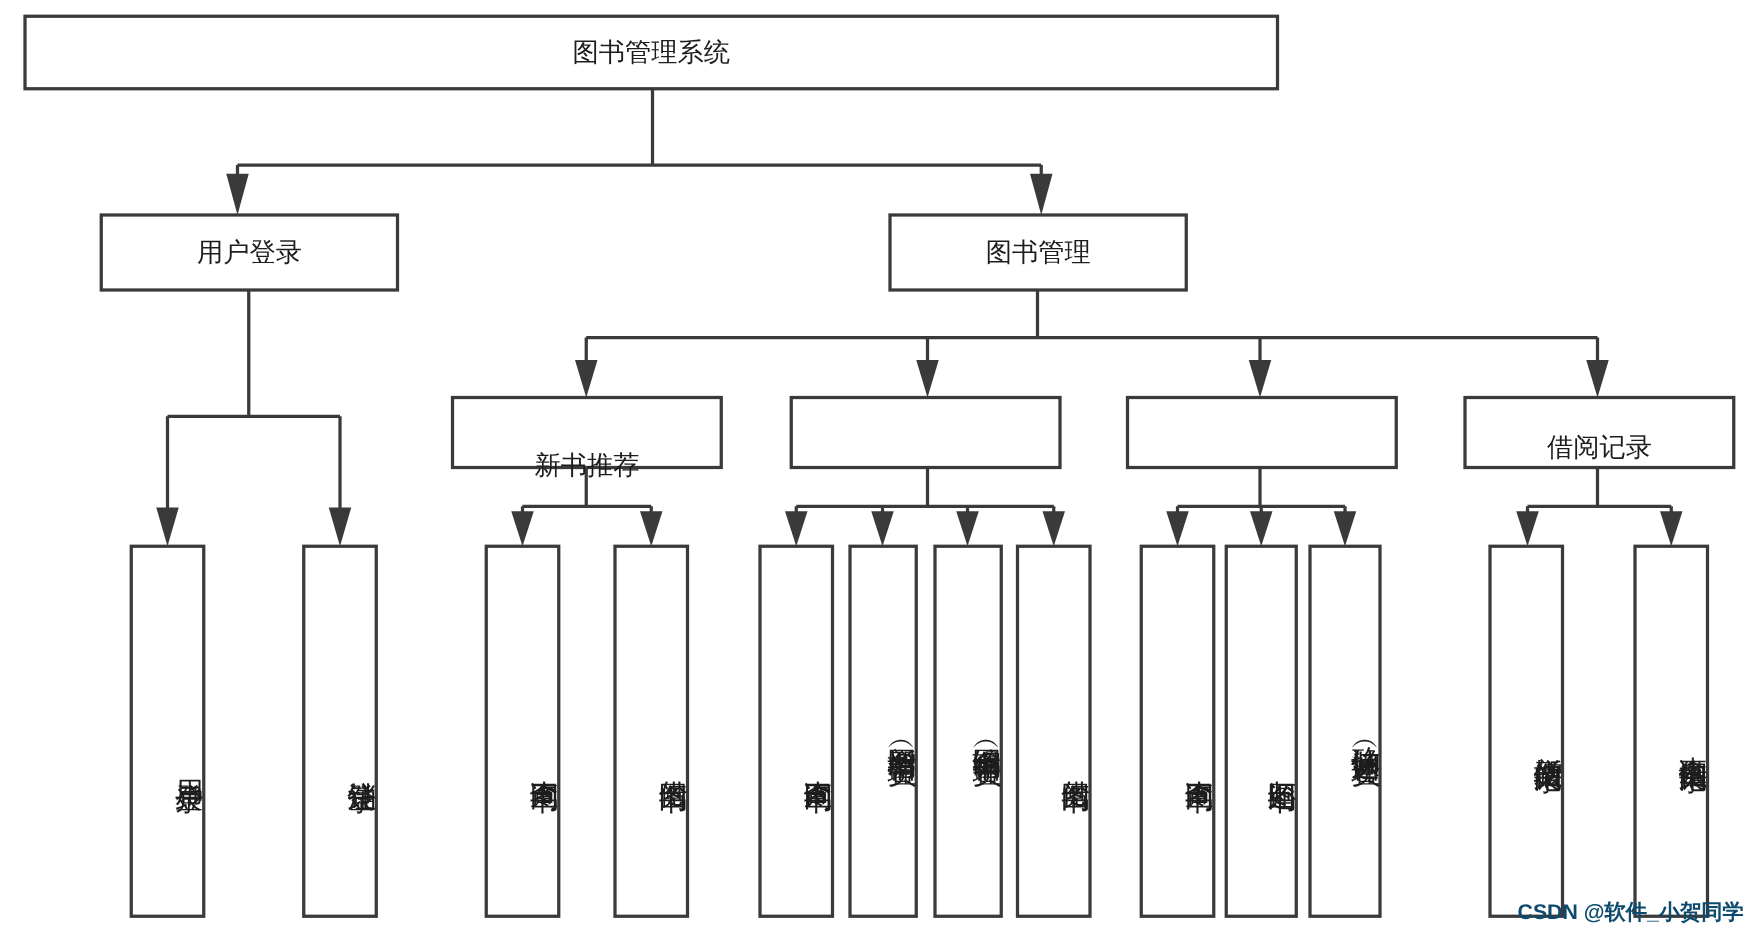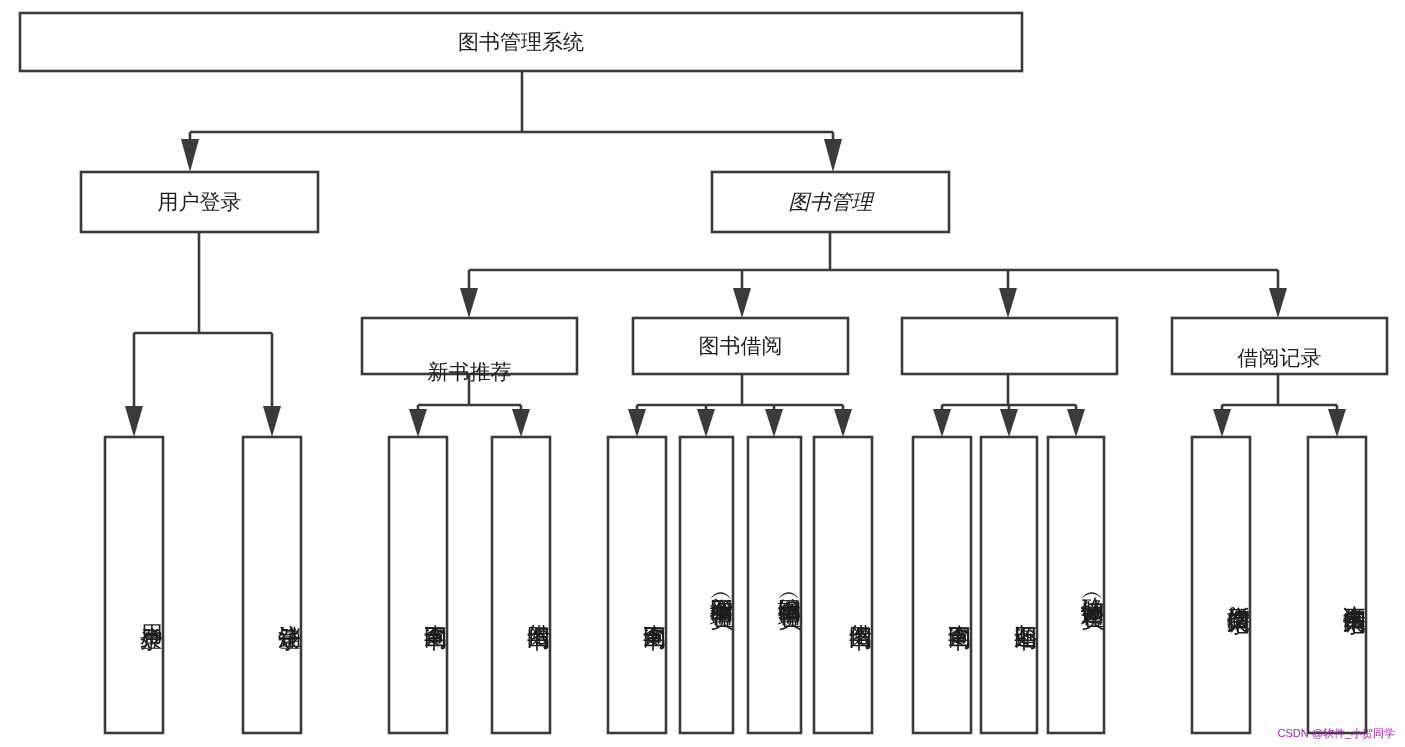--- a/index.html
+++ b/index.html
@@ -65,24 +65,25 @@
     font-size: 21px;
     color: #1d1d1d;
     white-space: nowrap;
     user-select: none;
   }
   .watermark {
     position: absolute;
     right: 10px;
     bottom: 6px;
     font-family: "Liberation Sans", "DejaVu Sans", sans-serif;
-    font-size: 11px;
-    color: #a21caf;
+    font-size: 17px;
+    color: #0c4a6e;
     white-space: nowrap;
     user-select: none;
+    font-weight: bold;
   }
 </style>
 </head>
 <body>
 
 <div id="diagram-root">
 
   <svg class="diagram-canvas" viewBox="0 0 1405 747" xmlns="http://www.w3.org/2000/svg">
 
     <rect class="node-box" x="20" y="13" width="1002" height="58"></rect>
@@ -172,24 +173,23 @@
     <rect class="node-box" x="981" y="437" width="56" height="296"></rect>
     <rect class="node-box" x="1048" y="437" width="56" height="296"></rect>
 
     <rect class="node-box" x="1192" y="437" width="58" height="296"></rect>
     <rect class="node-box" x="1308" y="437" width="58" height="296"></rect>
   </svg>
 
   <div class="horiz-text-wrap" style="left:20px; top:13px; width:1002px; height:58px;">图书管理系统</div>
 
   <div class="horiz-text-wrap" style="left:81px; top:172px; width:237px; height:60px;">用户登录</div>
-  <div class="horiz-text-wrap" style="left:712px; top:172px; width:237px; height:60px;font-style:italic;">图书管理</div>
+  <div class="horiz-text-wrap" style="left:712px; top:172px; width:237px; height:60px;">图书管理</div>
 
   <div class="horiz-text-wrap" style="left:362px; top:304px; width:215px; height:56px;margin-top:40px;">新书推荐</div>
-  <div class="horiz-text-wrap" style="left:633px; top:318px; width:215px; height:56px;">图书借阅</div>
   <div class="horiz-text-wrap" style="left:1172px; top:330px; width:215px; height:56px;">借阅记录</div>
 
   <div class="vert-text-wrap" style="left:105px; top:489px; width:58px; height:240px;">用户登录</div>
   <div class="vert-text-wrap" style="left:243px; top:489px; width:58px; height:240px;">注销登录</div>
 
   <div class="vert-text-wrap" style="left:389px; top:489px; width:58px; height:240px;">查询图书</div>
   <div class="vert-text-wrap" style="left:492px; top:489px; width:58px; height:240px;">借阅图书</div>
 
   <div class="vert-text-wrap" style="left:608px; top:489px; width:58px; height:240px;">查询图书</div>
   <div class="vert-text-wrap" style="left:680px; top:443px; width:53px; height:286px;">新增图书（管理员）</div>

